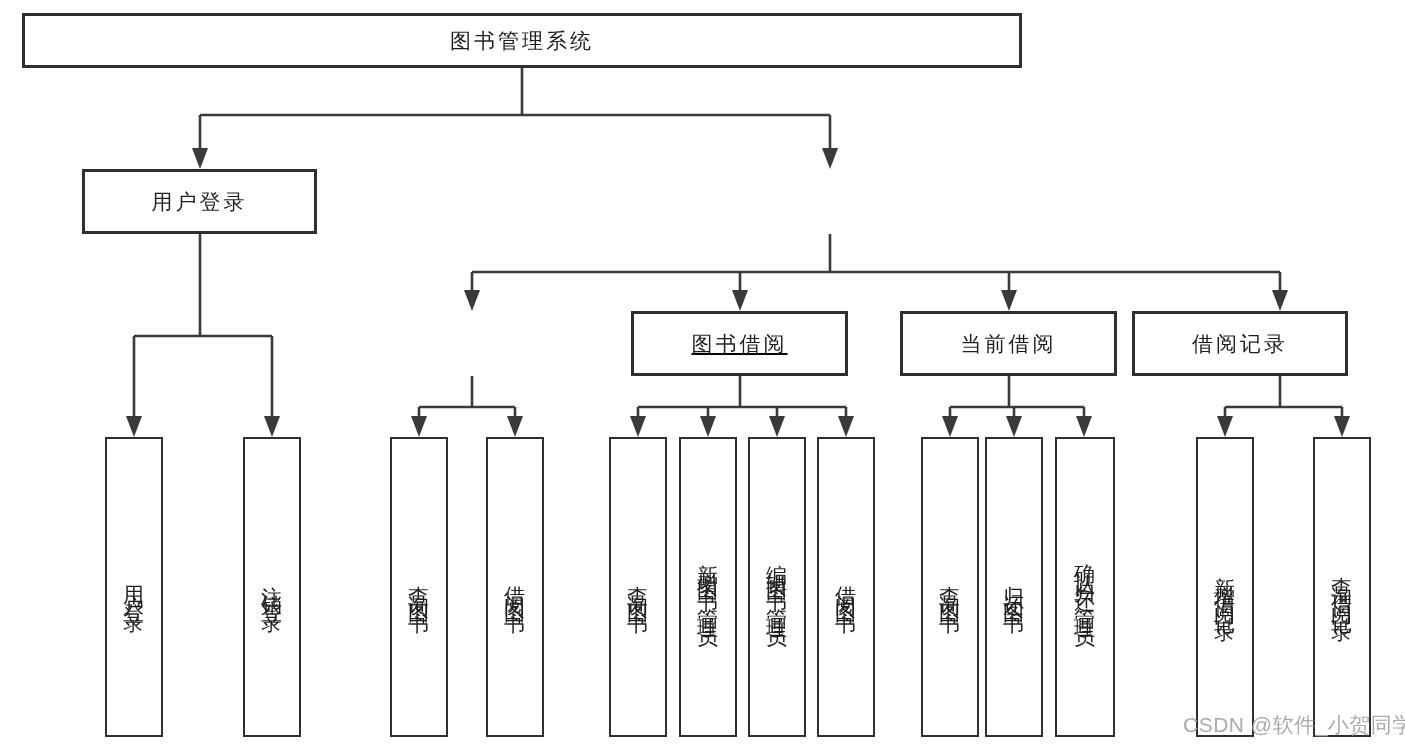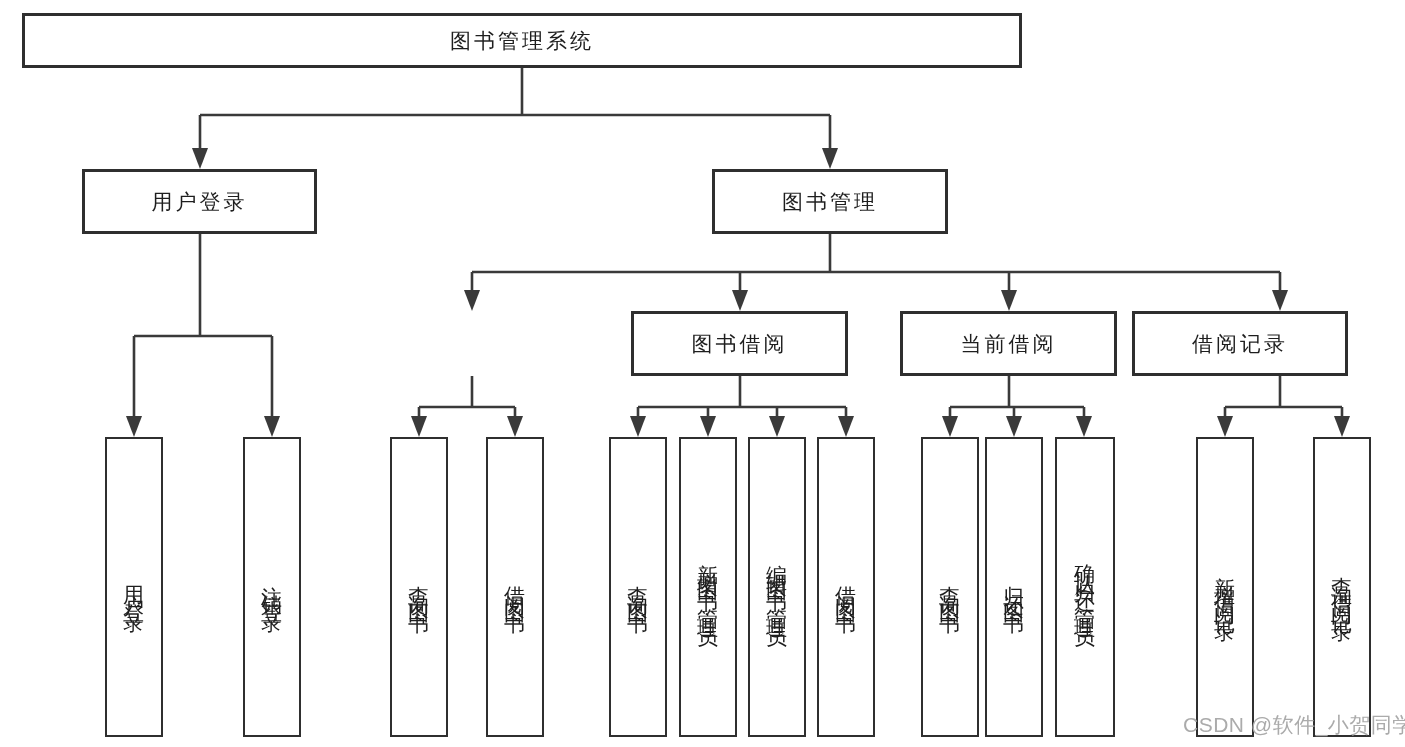--- a/index.html
+++ b/index.html
@@ -88,25 +88,22 @@
     <polygon points="1342,437 1334,416 1350,416"></polygon>
   </svg>
 
   <div class="box lvl-root" style="left:22px;width:1000px;">
     <span class="htext">图书管理系统</span>
   </div>
 
   <div class="box lvl-2" style="left:82px;width:235px;">
     <span class="htext">用户登录</span>
   </div>
-  <div class="box lvl-2" style="left:712px;width:236px;">
-    <span class="htext">图书管理</span>
-  </div>
 
-  <div class="box lvl-3" style="left:631px;width:217px;">
+  <div class="box lvl-3" style="left:631px;width:217px;text-decoration:underline;">
     <span class="htext">图书借阅</span>
   </div>
   <div class="box lvl-3" style="left:900px;width:217px;">
     <span class="htext">当前借阅</span>
   </div>
   <div class="box lvl-3" style="left:1132px;width:216px;">
     <span class="htext">借阅记录</span>
   </div>
 
   <div class="box leaf" style="left:105px;">

